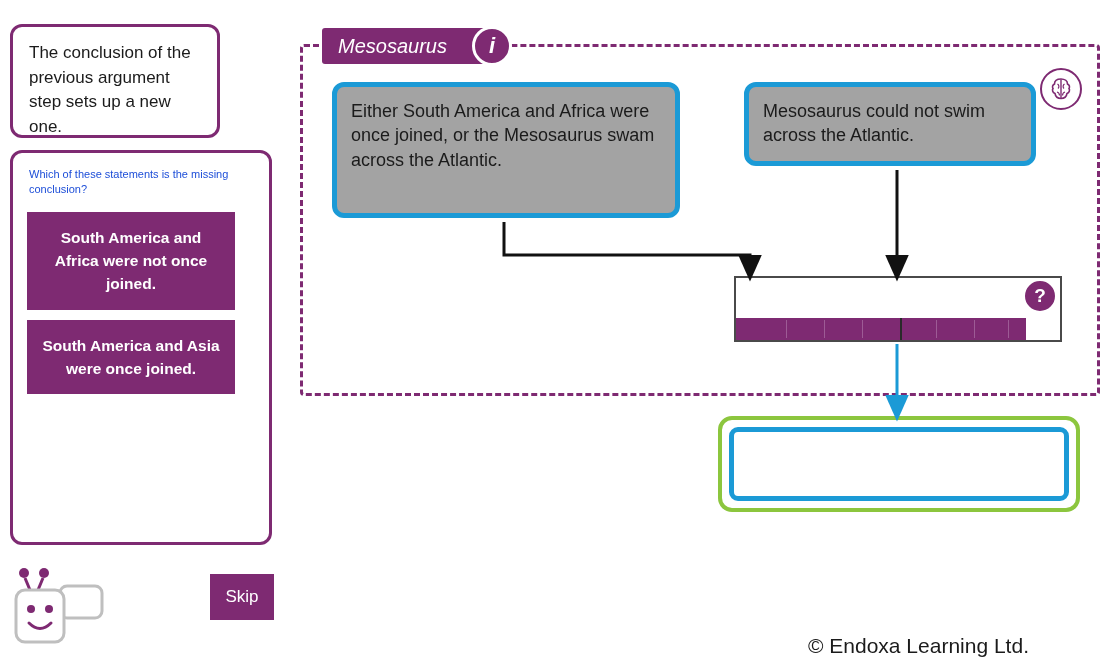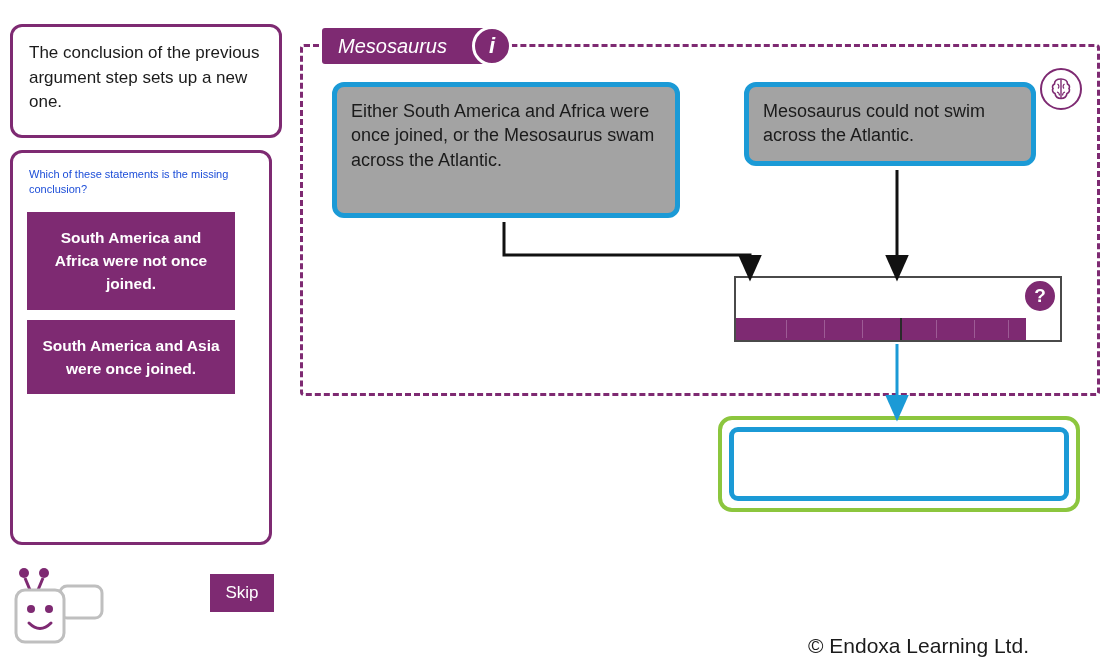--- a/index.html
+++ b/index.html
@@ -19,21 +19,21 @@
     left: 0; top: 0;
     width: 1120px;
     height: 665px;
   }
 
   
   .prompt-card {
     position: absolute;
     left: 10px;
     top: 24px;
-    width: 272px;
+    width: 210px;
     height: 114px;
     box-sizing: border-box;
     border: 3px solid #7e2a72;
     border-radius: 12px;
     background: #ffffff;
     padding: 14px 16px;
     color: #1b1b1b;
     font-size: 17px;
     line-height: 1.45;
   }
@@ -79,21 +79,21 @@
     width: 92px;
     height: 78px;
   }
 
   
   .skip-btn {
     position: absolute;
     left: 210px;
     top: 574px;
     width: 64px;
-    height: 38px;
+    height: 46px;
     background: #7e2a72;
     color: #ffffff;
     font-size: 17px;
     display: flex;
     align-items: center;
     justify-content: center;
     cursor: pointer;
     border: none;
     font-family: "Liberation Sans", sans-serif;
   }

